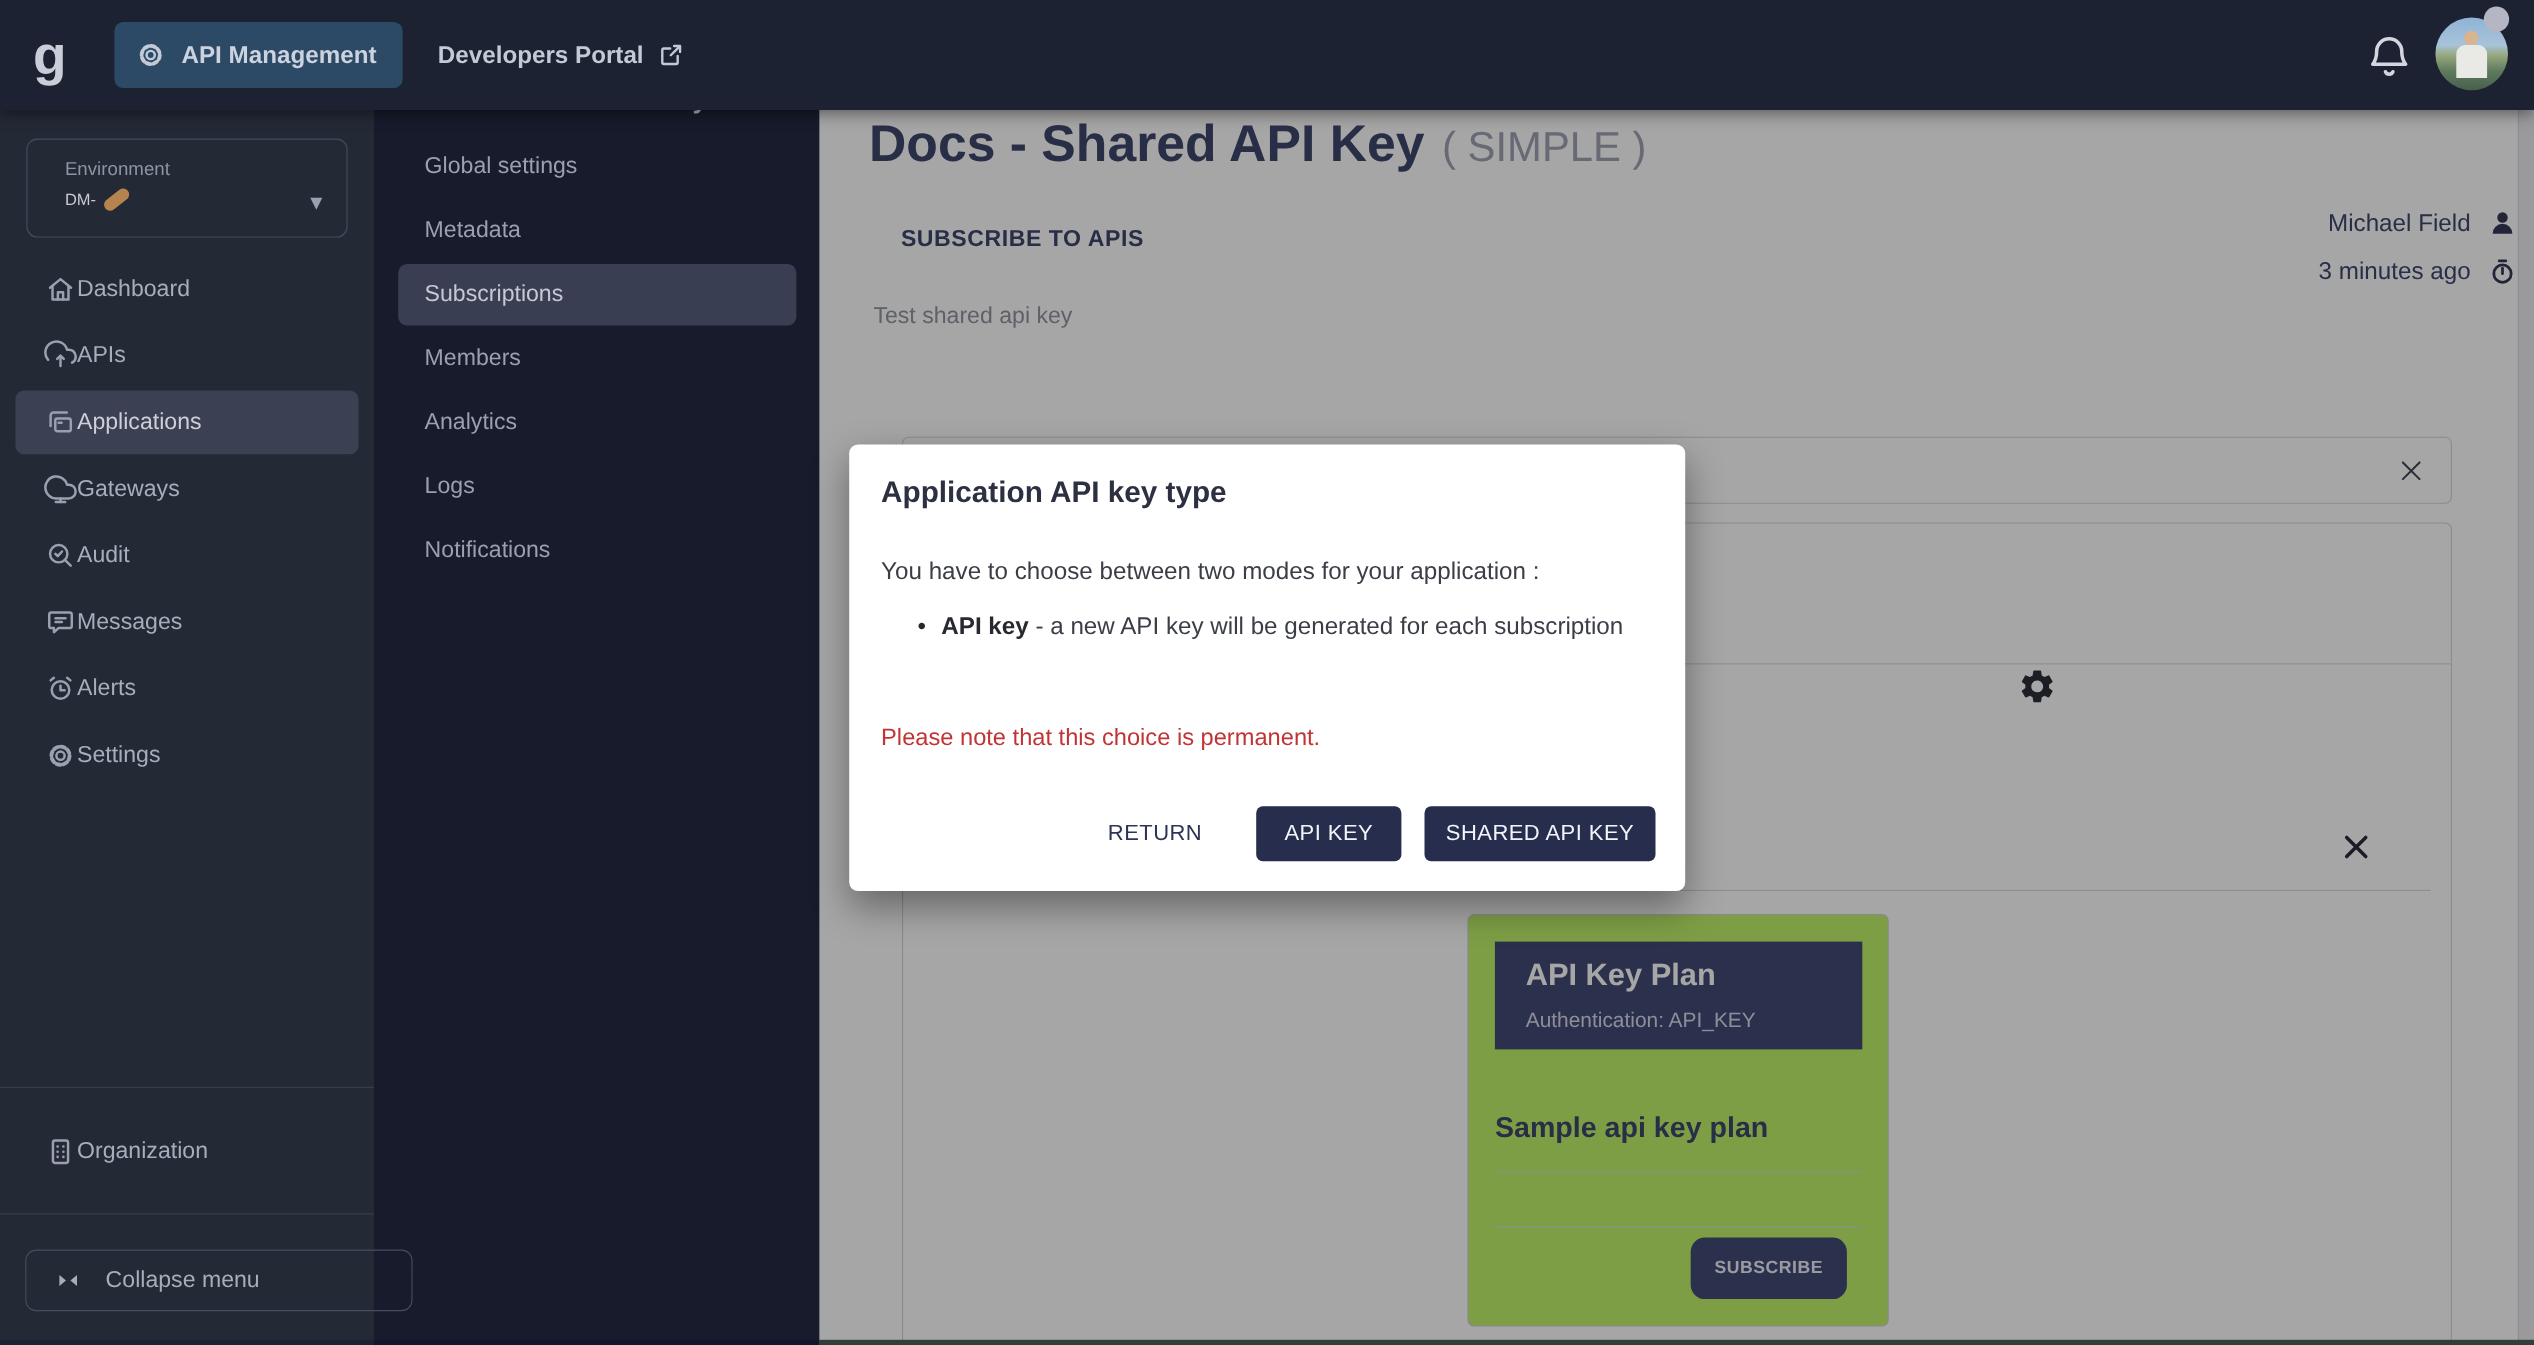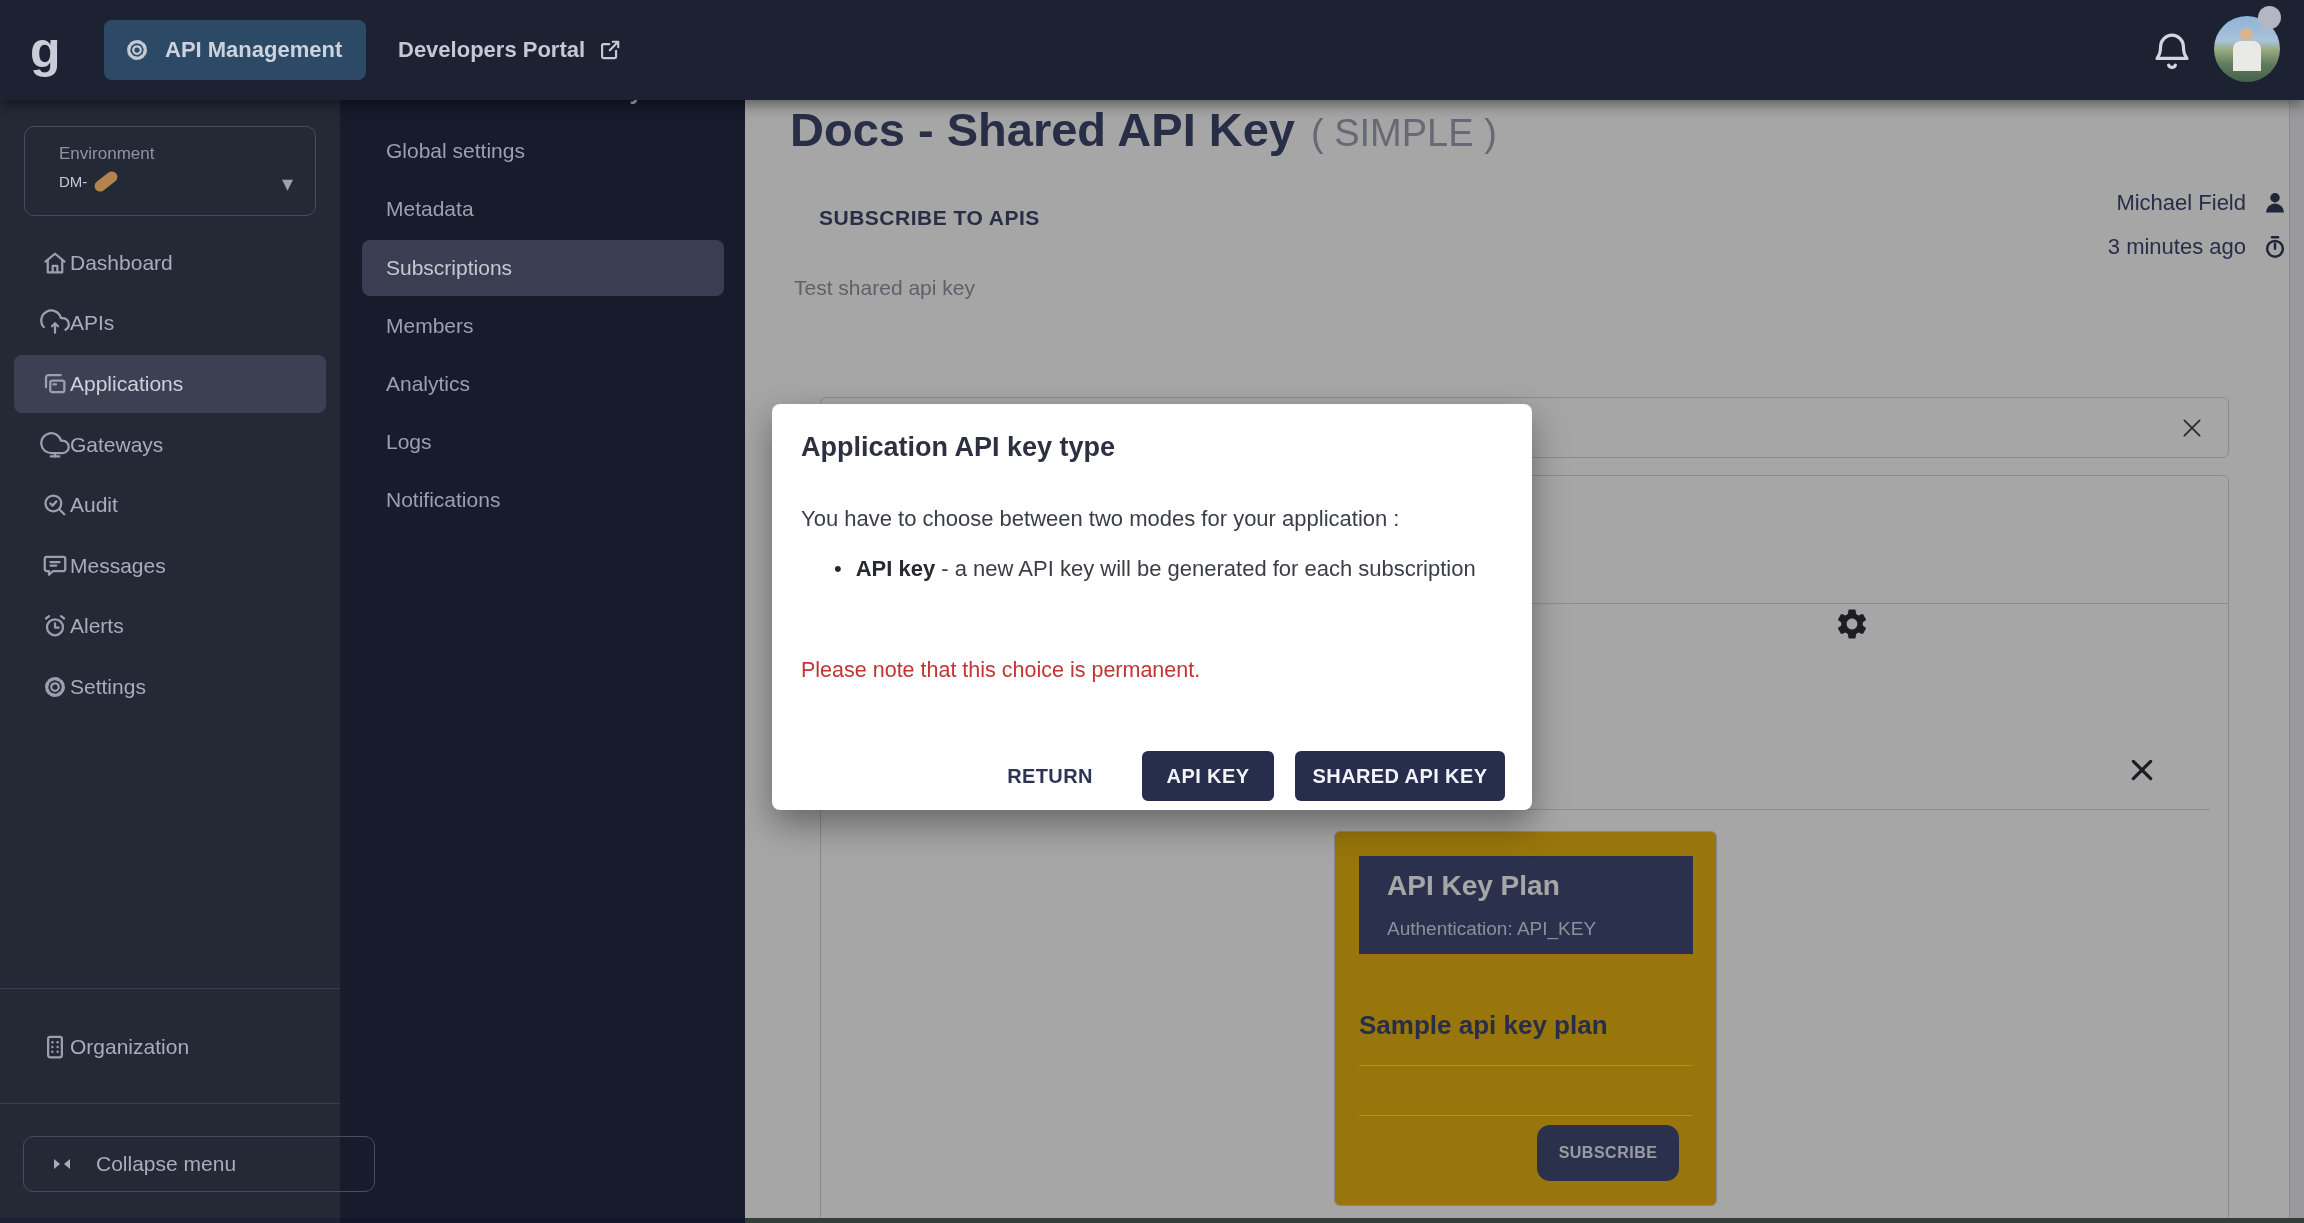--- a/index.html
+++ b/index.html
@@ -60,21 +60,21 @@
   .owner-row{right:14px;display:flex;align-items:center;gap:14px;color:var(--heading-navy,#3a4168);font-size:22px;}
   .owner-row svg{color:#2e3450;}
   #app-desc{left:49px;top:176px;font-size:21px;color:#8e929c;}
   .card{background:#fff;border:1.5px solid #d3d4d9;border-radius:6px;}
   #cardA{left:75px;top:297px;width:1409px;height:61px;}
   #cardA .x{position:absolute;right:22px;top:16px;color:#3c404e;cursor:pointer;}
   #panelB{left:75px;top:375px;width:1409px;height:748px;border-radius:6px 6px 0 0;}
   .hdiv{position:absolute;height:0;border-top:1px solid #d8d9de;}
   #gear-action{position:absolute;left:1013px;top:130px;cursor:pointer;}
   #close-bold{position:absolute;left:1305px;top:278px;color:#222632;cursor:pointer;}
-  #plan-card{position:absolute;left:513px;top:355px;width:383px;height:375px;border:1.5px solid #d0d1d6;border-radius:6px;background:#eab308;}
+  #plan-card{position:absolute;left:513px;top:355px;width:383px;height:375px;border:1.5px solid #d0d1d6;border-radius:6px;background:#bef264;}
   #plan-head{position:absolute;left:24px;top:24px;width:334px;height:98px;background:var(--plan-header-bg,#3d4471);cursor:pointer;}
   #plan-head .name{position:absolute;left:28px;top:14px;font-size:28px;font-weight:700;color:#fff;}
   #plan-head .auth{position:absolute;left:28px;top:62px;font-size:19px;color:#d8dae8;}
   #plan-desc{position:absolute;left:24px;top:178px;font-size:26px;font-weight:700;color:var(--heading-navy,#3a4168);}
   .plan-div{position:absolute;left:24px;width:334px;border-top:1px solid #d8d9de;}
   #subscribe-btn{position:absolute;left:202px;top:293px;width:142px;height:56px;background:var(--plan-header-bg,#3d4471);
                  border:none;border-radius:13px;color:#eceef6;font-size:16px;font-weight:700;letter-spacing:.5px;cursor:pointer;}
   #scroll-strip{left:1544px;top:0;width:15px;height:1123px;background:#ececef;border-left:1px solid #d8d8dc;}
 
   
@@ -82,21 +82,21 @@
   #bottom-sliver{left:0;top:1218px;width:2304px;height:5px;z-index:45;
     background:linear-gradient(90deg,#1c2133 0 340px,#12162a 340px 745px,#323e39 745px 100%);}
   #modal{left:772px;top:404px;width:760px;height:406px;background:#fff;border-radius:8px;z-index:50;
          box-shadow:0 14px 34px rgba(0,0,0,.38);}
   #modal-title{position:absolute;left:29px;top:28px;font-size:27px;font-weight:700;color:#2c3040;}
   #modal-intro{position:absolute;left:29px;top:102px;font-size:22px;color:#3b3e47;}
   .bullet-line{position:absolute;left:62px;font-size:22px;color:#3b3e47;}
   .bullet-line .dot{margin-right:14px;color:#26292f;}
   .bullet-line b{color:#26292f;}
   #modal-warning{position:absolute;left:29px;top:254px;font-size:21.5px;color:var(--warning-red,#c23434);}
-  .mbtn{position:absolute;top:347px;height:50px;border:none;border-radius:6px;font-size:20px;font-weight:700;
+  .mbtn{position:absolute;top:329px;height:50px;border:none;border-radius:6px;font-size:20px;font-weight:400;
         letter-spacing:.4px;cursor:pointer;background:var(--dark-button-bg,#272d4d);color:#f3f4f9;}
   #btn-return{left:218px;width:120px;background:transparent;color:#2e3455;}
   #btn-apikey{left:370px;width:132px;}
   #btn-shared{left:523px;width:210px;}
 </style>
 </head>
 <body>
 
 <div id="stage">
 

